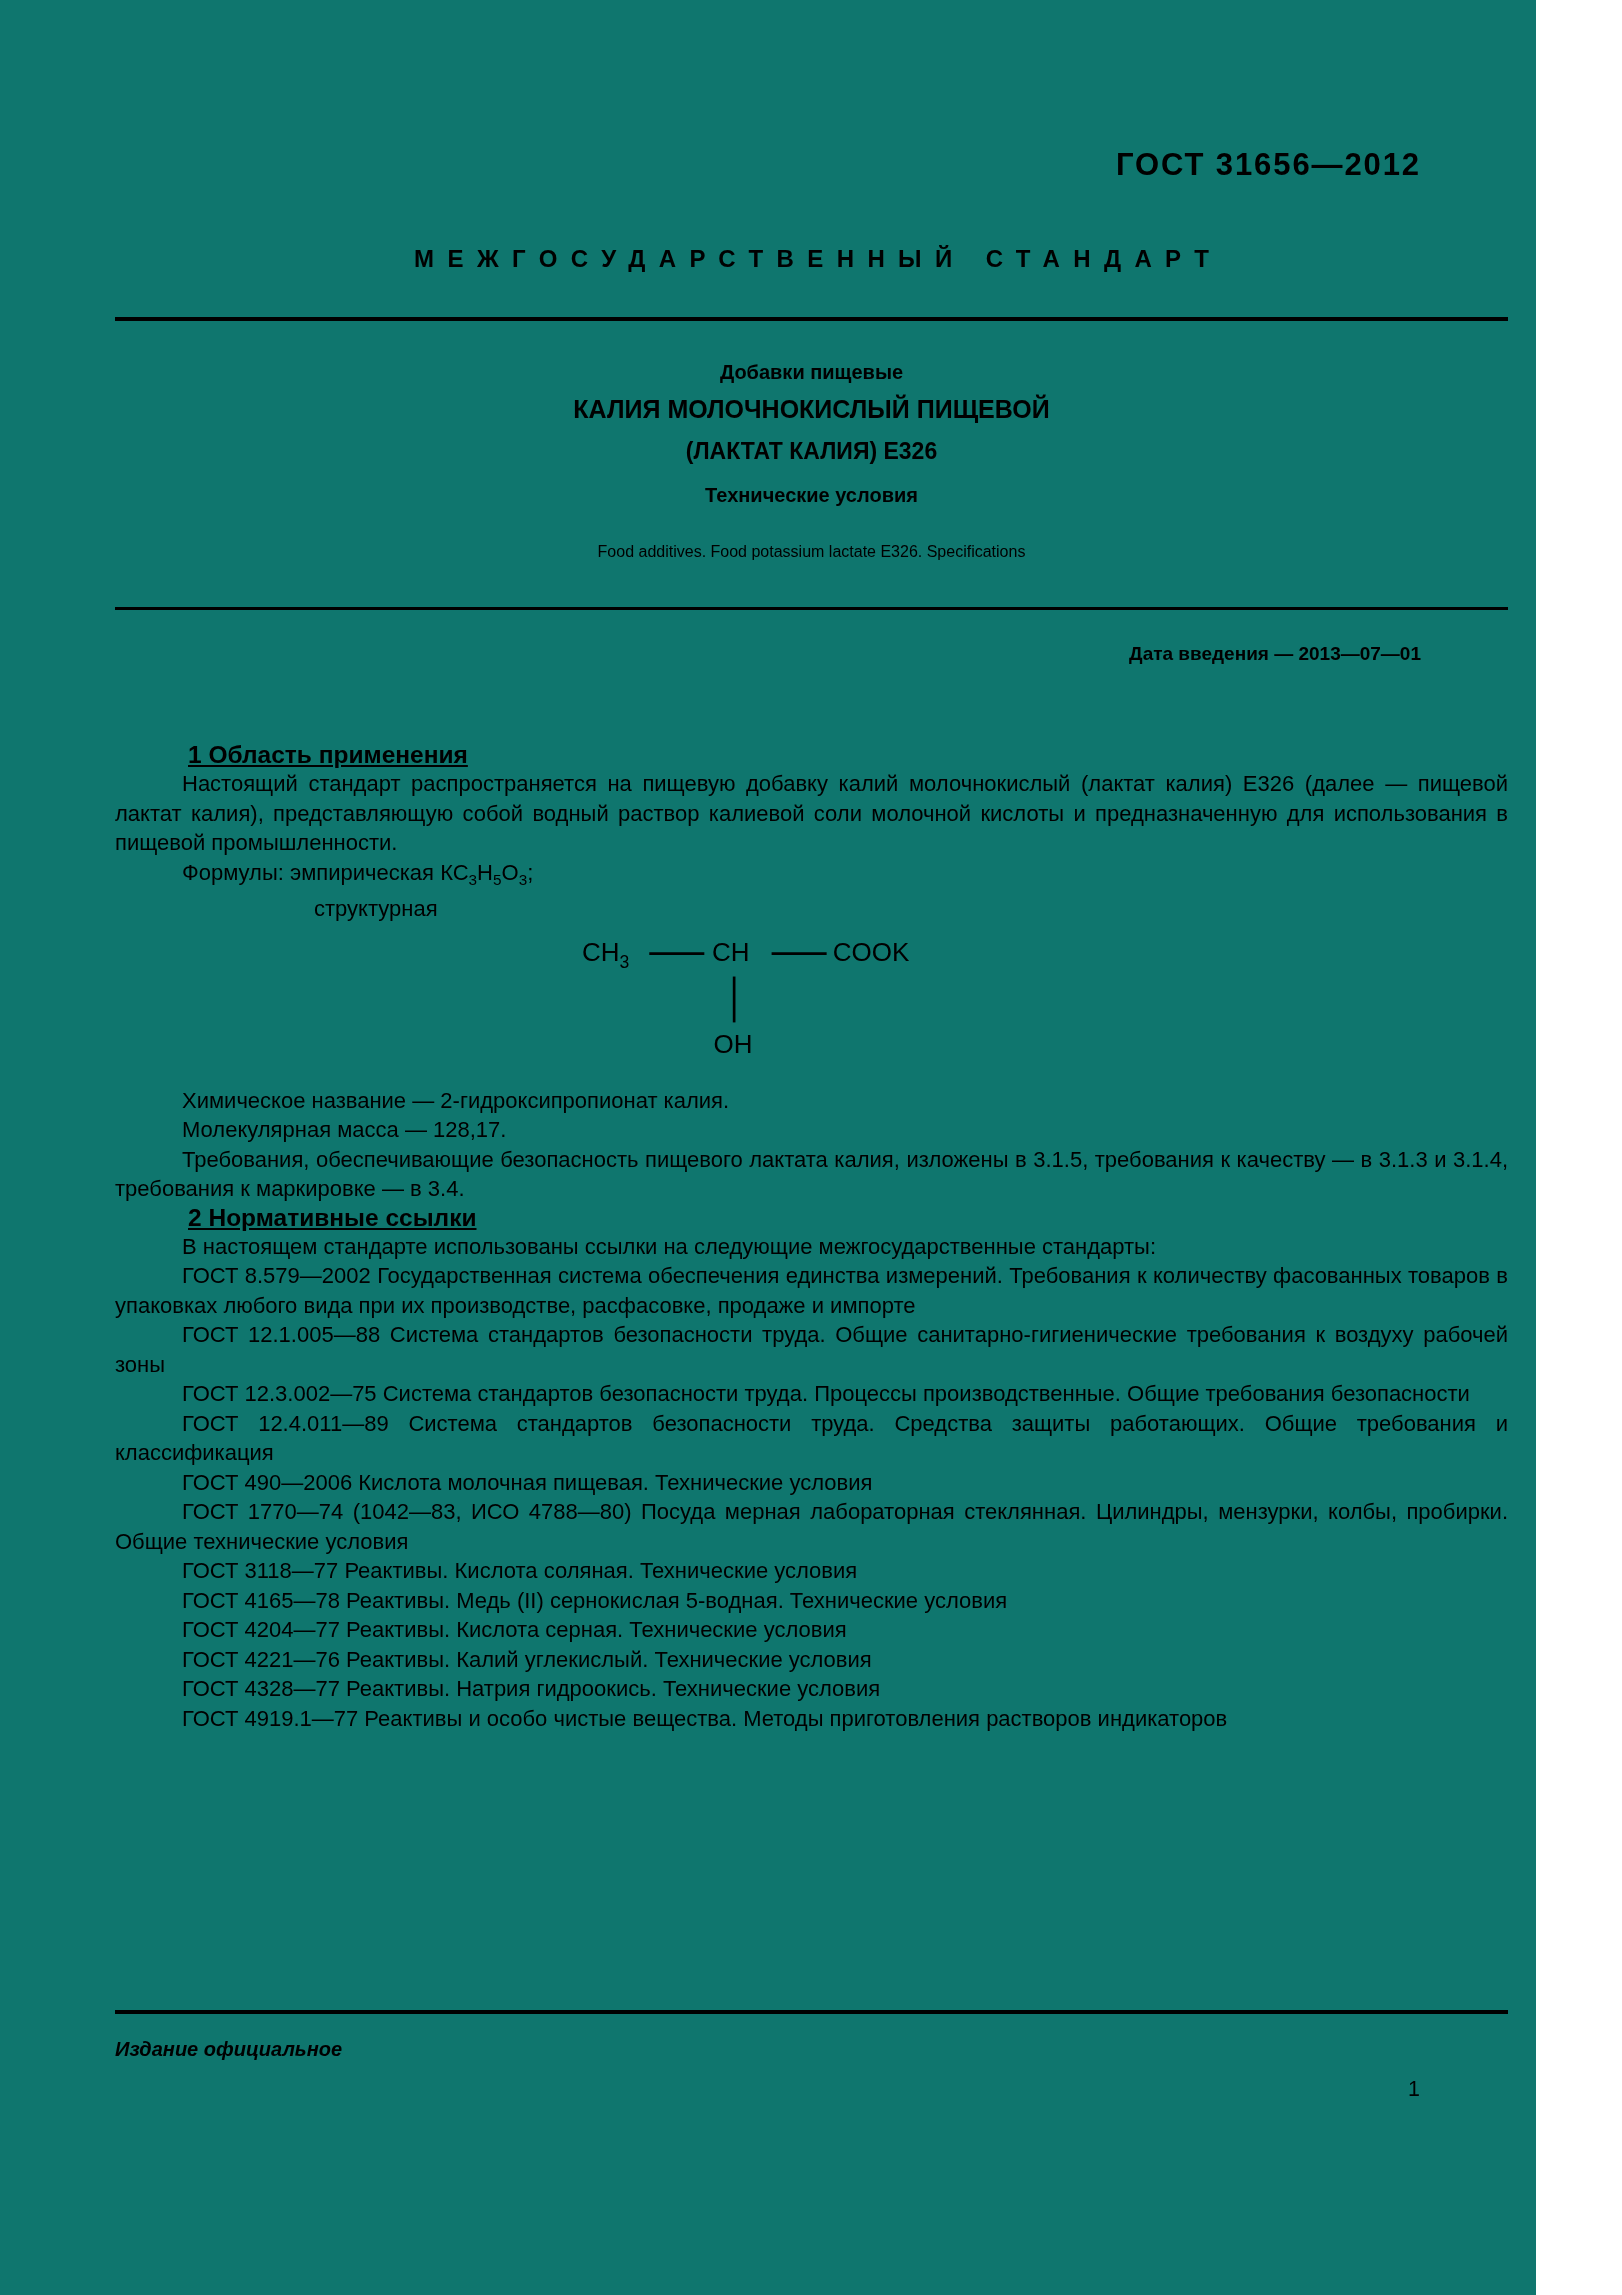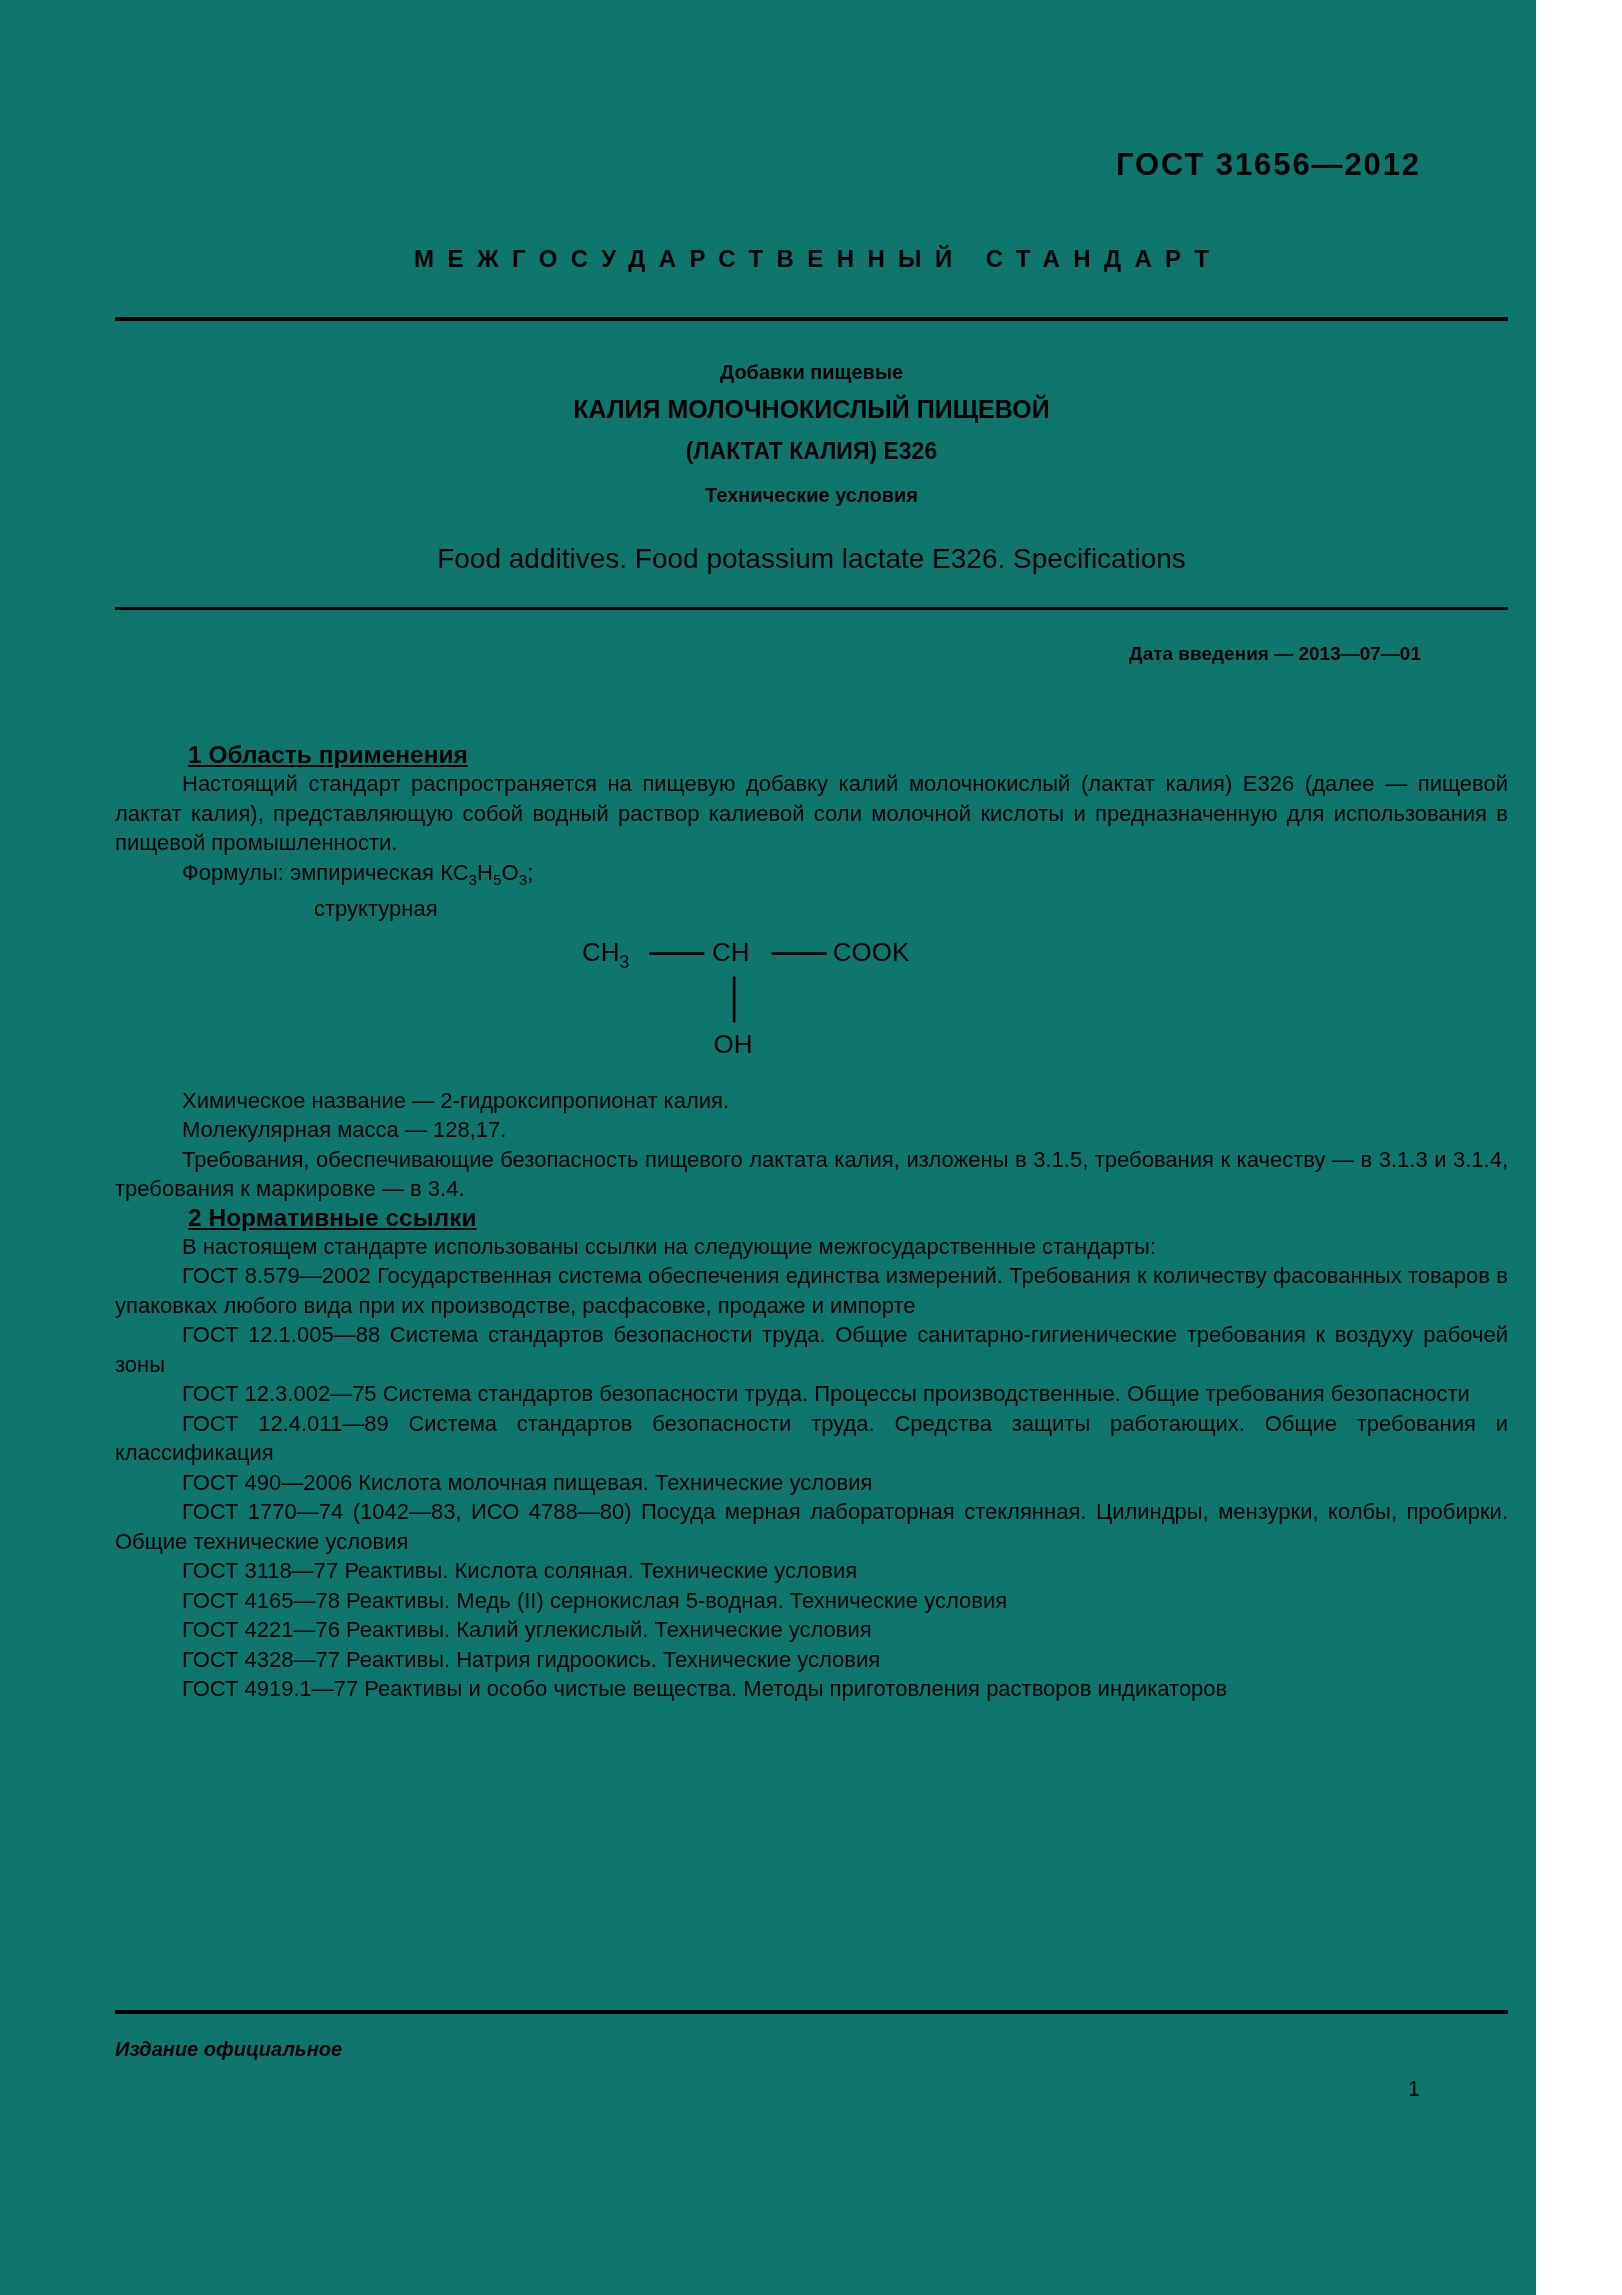--- a/index.html
+++ b/index.html
@@ -74,21 +74,21 @@
     font-size: 23px;
     font-weight: bold;
   }
   .t-sub2 {
     top: 484px;
     font-size: 20px;
     font-weight: bold;
   }
   .t-eng {
     top: 543px;
-    font-size: 28px;
+    font-size: 16px;
     font-weight: normal;
   }
 
   .intro-date {
     position: absolute;
     top: 643px;
     right: 115px;
     font-size: 19px;
     font-weight: bold;
     white-space: nowrap;
@@ -215,20 +215,21 @@
 
     <div class="refs-list">
       <p class="para">ГОСТ  8.579—2002 Государственная система обеспечения единства измерений. Требования к количеству фасованных товаров в упаковках любого вида при их производстве, расфасовке, продаже и импорте</p>
       <p class="para">ГОСТ  12.1.005—88 Система стандартов безопасности труда. Общие санитарно-гигиенические требования к воздуху рабочей зоны</p>
       <p class="para">ГОСТ  12.3.002—75 Система стандартов безопасности труда. Процессы производственные. Общие требования безопасности</p>
       <p class="para">ГОСТ  12.4.011—89 Система стандартов безопасности труда. Средства защиты работающих. Общие требования и классификация</p>
       <p class="para">ГОСТ  490—2006 Кислота молочная пищевая. Технические условия</p>
       <p class="para">ГОСТ  1770—74 (1042—83, ИСО 4788—80) Посуда мерная лабораторная стеклянная. Цилиндры, мензурки, колбы, пробирки. Общие технические условия</p>
       <p class="para">ГОСТ  3118—77 Реактивы. Кислота соляная. Технические условия</p>
       <p class="para">ГОСТ  4165—78 Реактивы. Медь (II) сернокислая 5-водная. Технические условия</p>
+      <p class="para">ГОСТ  4204—77 Реактивы. Кислота серная. Технические условия</p>
       <p class="para">ГОСТ  4221—76 Реактивы. Калий углекислый. Технические условия</p>
       <p class="para">ГОСТ  4328—77 Реактивы. Натрия гидроокись. Технические условия</p>
       <p class="para">ГОСТ  4919.1—77 Реактивы и особо чистые вещества. Методы приготовления растворов индикаторов</p>
     </div>
 
   </div>
 
   <div class="rule rule-bottom"></div>
 
   <div class="official">Издание официальное</div>

